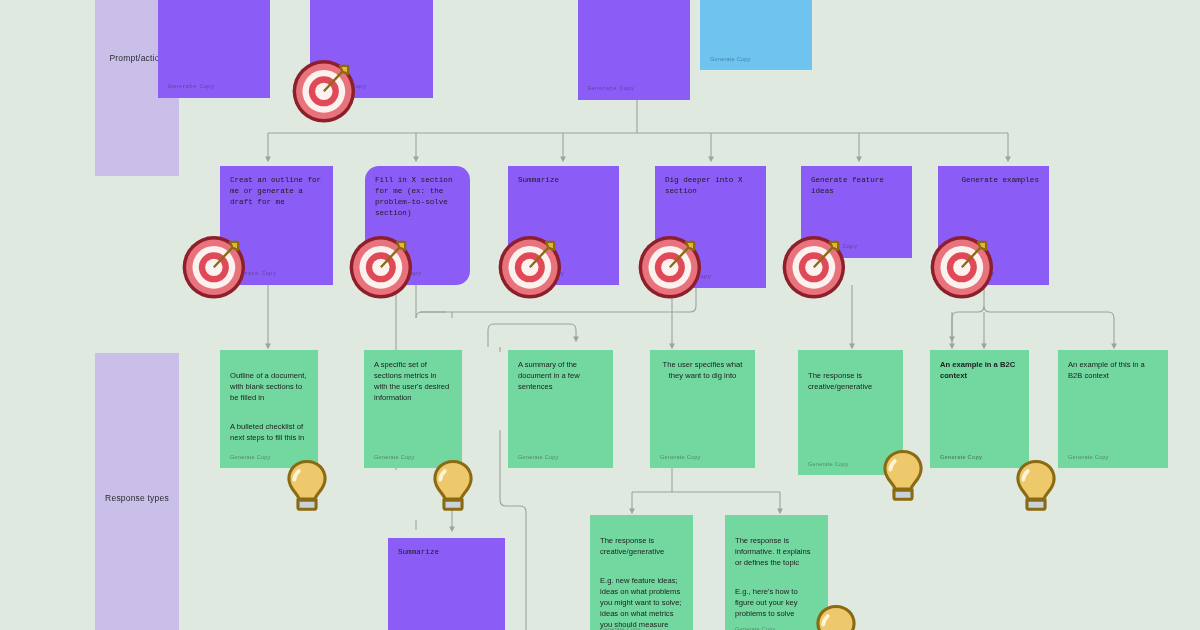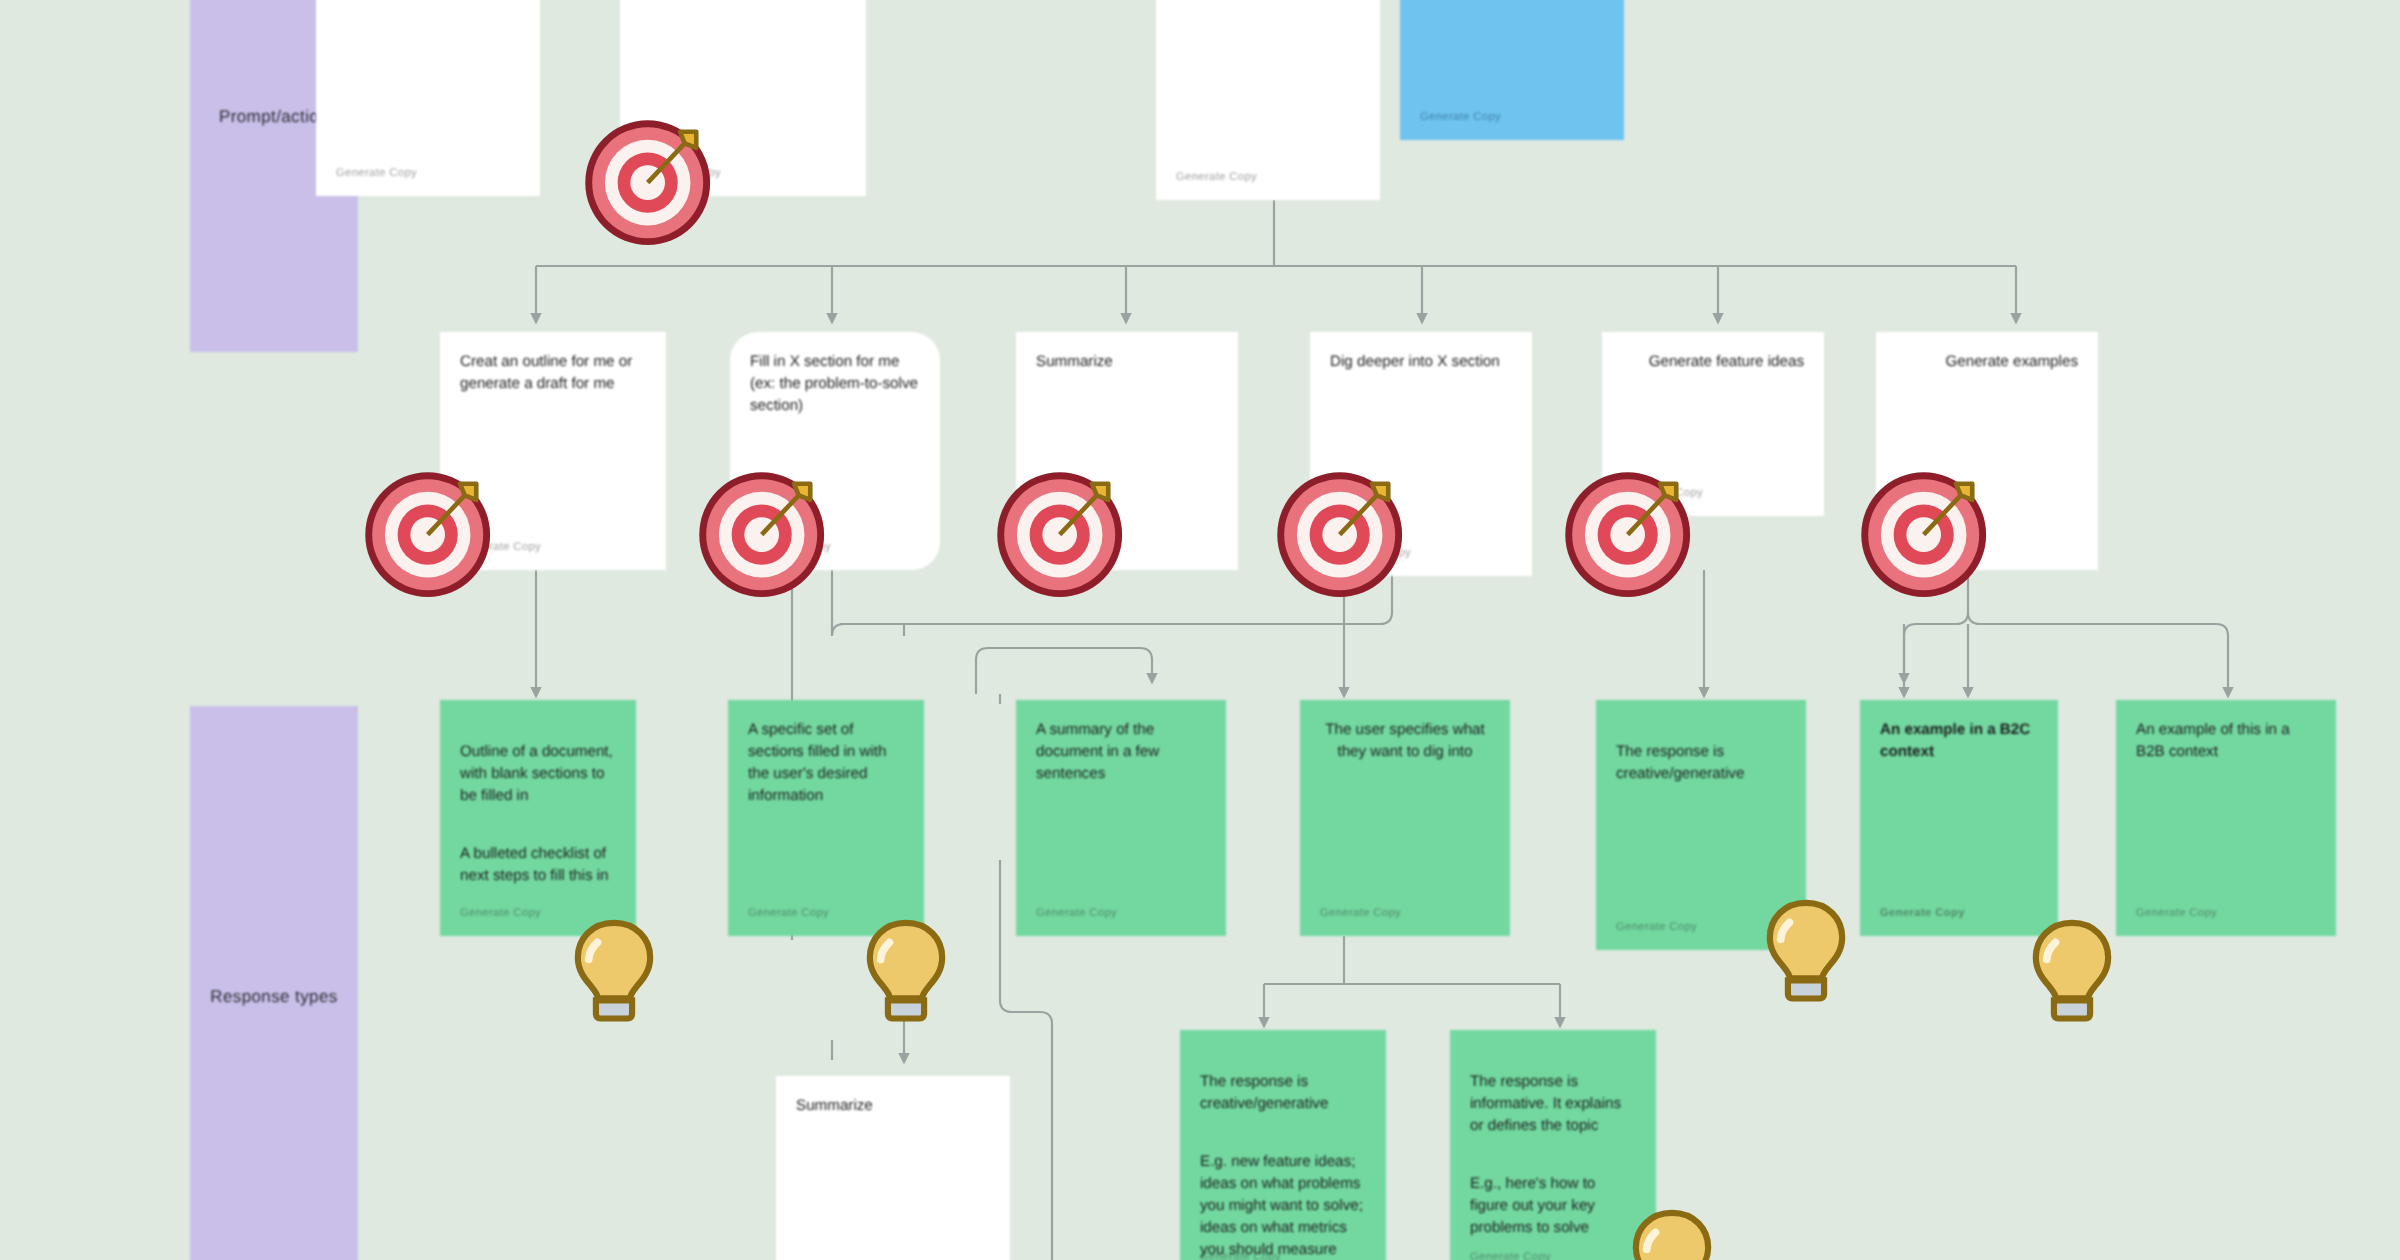--- a/index.html
+++ b/index.html
@@ -26,21 +26,21 @@
 
   .card{
     position:absolute;z-index:3;
     box-sizing:border-box;
     padding:9px 10px 4px 10px;
     font-size:7.6px;line-height:1.45;
     color:#1d1d1d;
     overflow:hidden;
     filter:blur(.5px);
   }
-  .card.yellow{background:#ffffff;}
+  .card.yellow{background:#8b5cf6;font-family:Liberation Mono, monospace;}
   .card.green{background:#72d8a0;}
   .card.blue{background:#6ec3ef;}
   .card .body{white-space:pre-line;}
   .card .body p{margin:0 0 7px 0;}
   .card .foot{
     position:absolute;left:10px;bottom:7px;
     font-size:5.6px;letter-spacing:.2px;
     opacity:.46;color:#2a2a2a;white-space:nowrap;
   }
   .card.blue .foot{opacity:.5;color:#14455f;}
@@ -135,39 +135,39 @@
     <div class="foot">Generate Copy</div>
   </div>
   <div class="card yellow" style="left:508px;top:166px;width:111px;height:119px;">
     <div class="body">Summarize</div>
     <div class="foot">Generate Copy</div>
   </div>
   <div class="card yellow" style="left:655px;top:166px;width:111px;height:122px;">
     <div class="body">Dig deeper into X section</div>
     <div class="foot">Generate Copy</div>
   </div>
-  <div class="card yellow" style="left:801px;top:166px;width:111px;height:92px;text-align:right;">
+  <div class="card yellow" style="left:801px;top:166px;width:111px;height:92px;">
     <div class="body">Generate feature ideas</div>
     <div class="foot">Generate Copy</div>
   </div>
   <div class="card yellow" style="left:938px;top:166px;width:111px;height:119px;text-align:right;">
     <div class="body">Generate examples</div>
     <div class="foot">Generate Copy</div>
   </div>
 
   <div class="card green" style="left:220px;top:350px;width:98px;height:118px;">
     <div class="body">
       <p>Outline of a document, with blank sections to be filled in</p>
       <p>A bulleted checklist of next steps to fill this in</p>
     </div>
     <div class="foot">Generate Copy</div>
   </div>
 
   <div class="card green" style="left:364px;top:350px;width:98px;height:118px;">
-    <div class="body">A specific set of sections filled in with the user's desired information</div>
+    <div class="body">A specific set of sections metrics in with the user's desired information</div>
     <div class="foot">Generate Copy</div>
   </div>
 
   <div class="card green" style="left:508px;top:350px;width:105px;height:118px;">
     <div class="body">A summary of the document in a few sentences</div>
     <div class="foot">Generate Copy</div>
   </div>
 
   <div class="card green" style="left:650px;top:350px;width:105px;height:118px;text-align:center;">
     <div class="body">The user specifies what they want to dig into</div>

